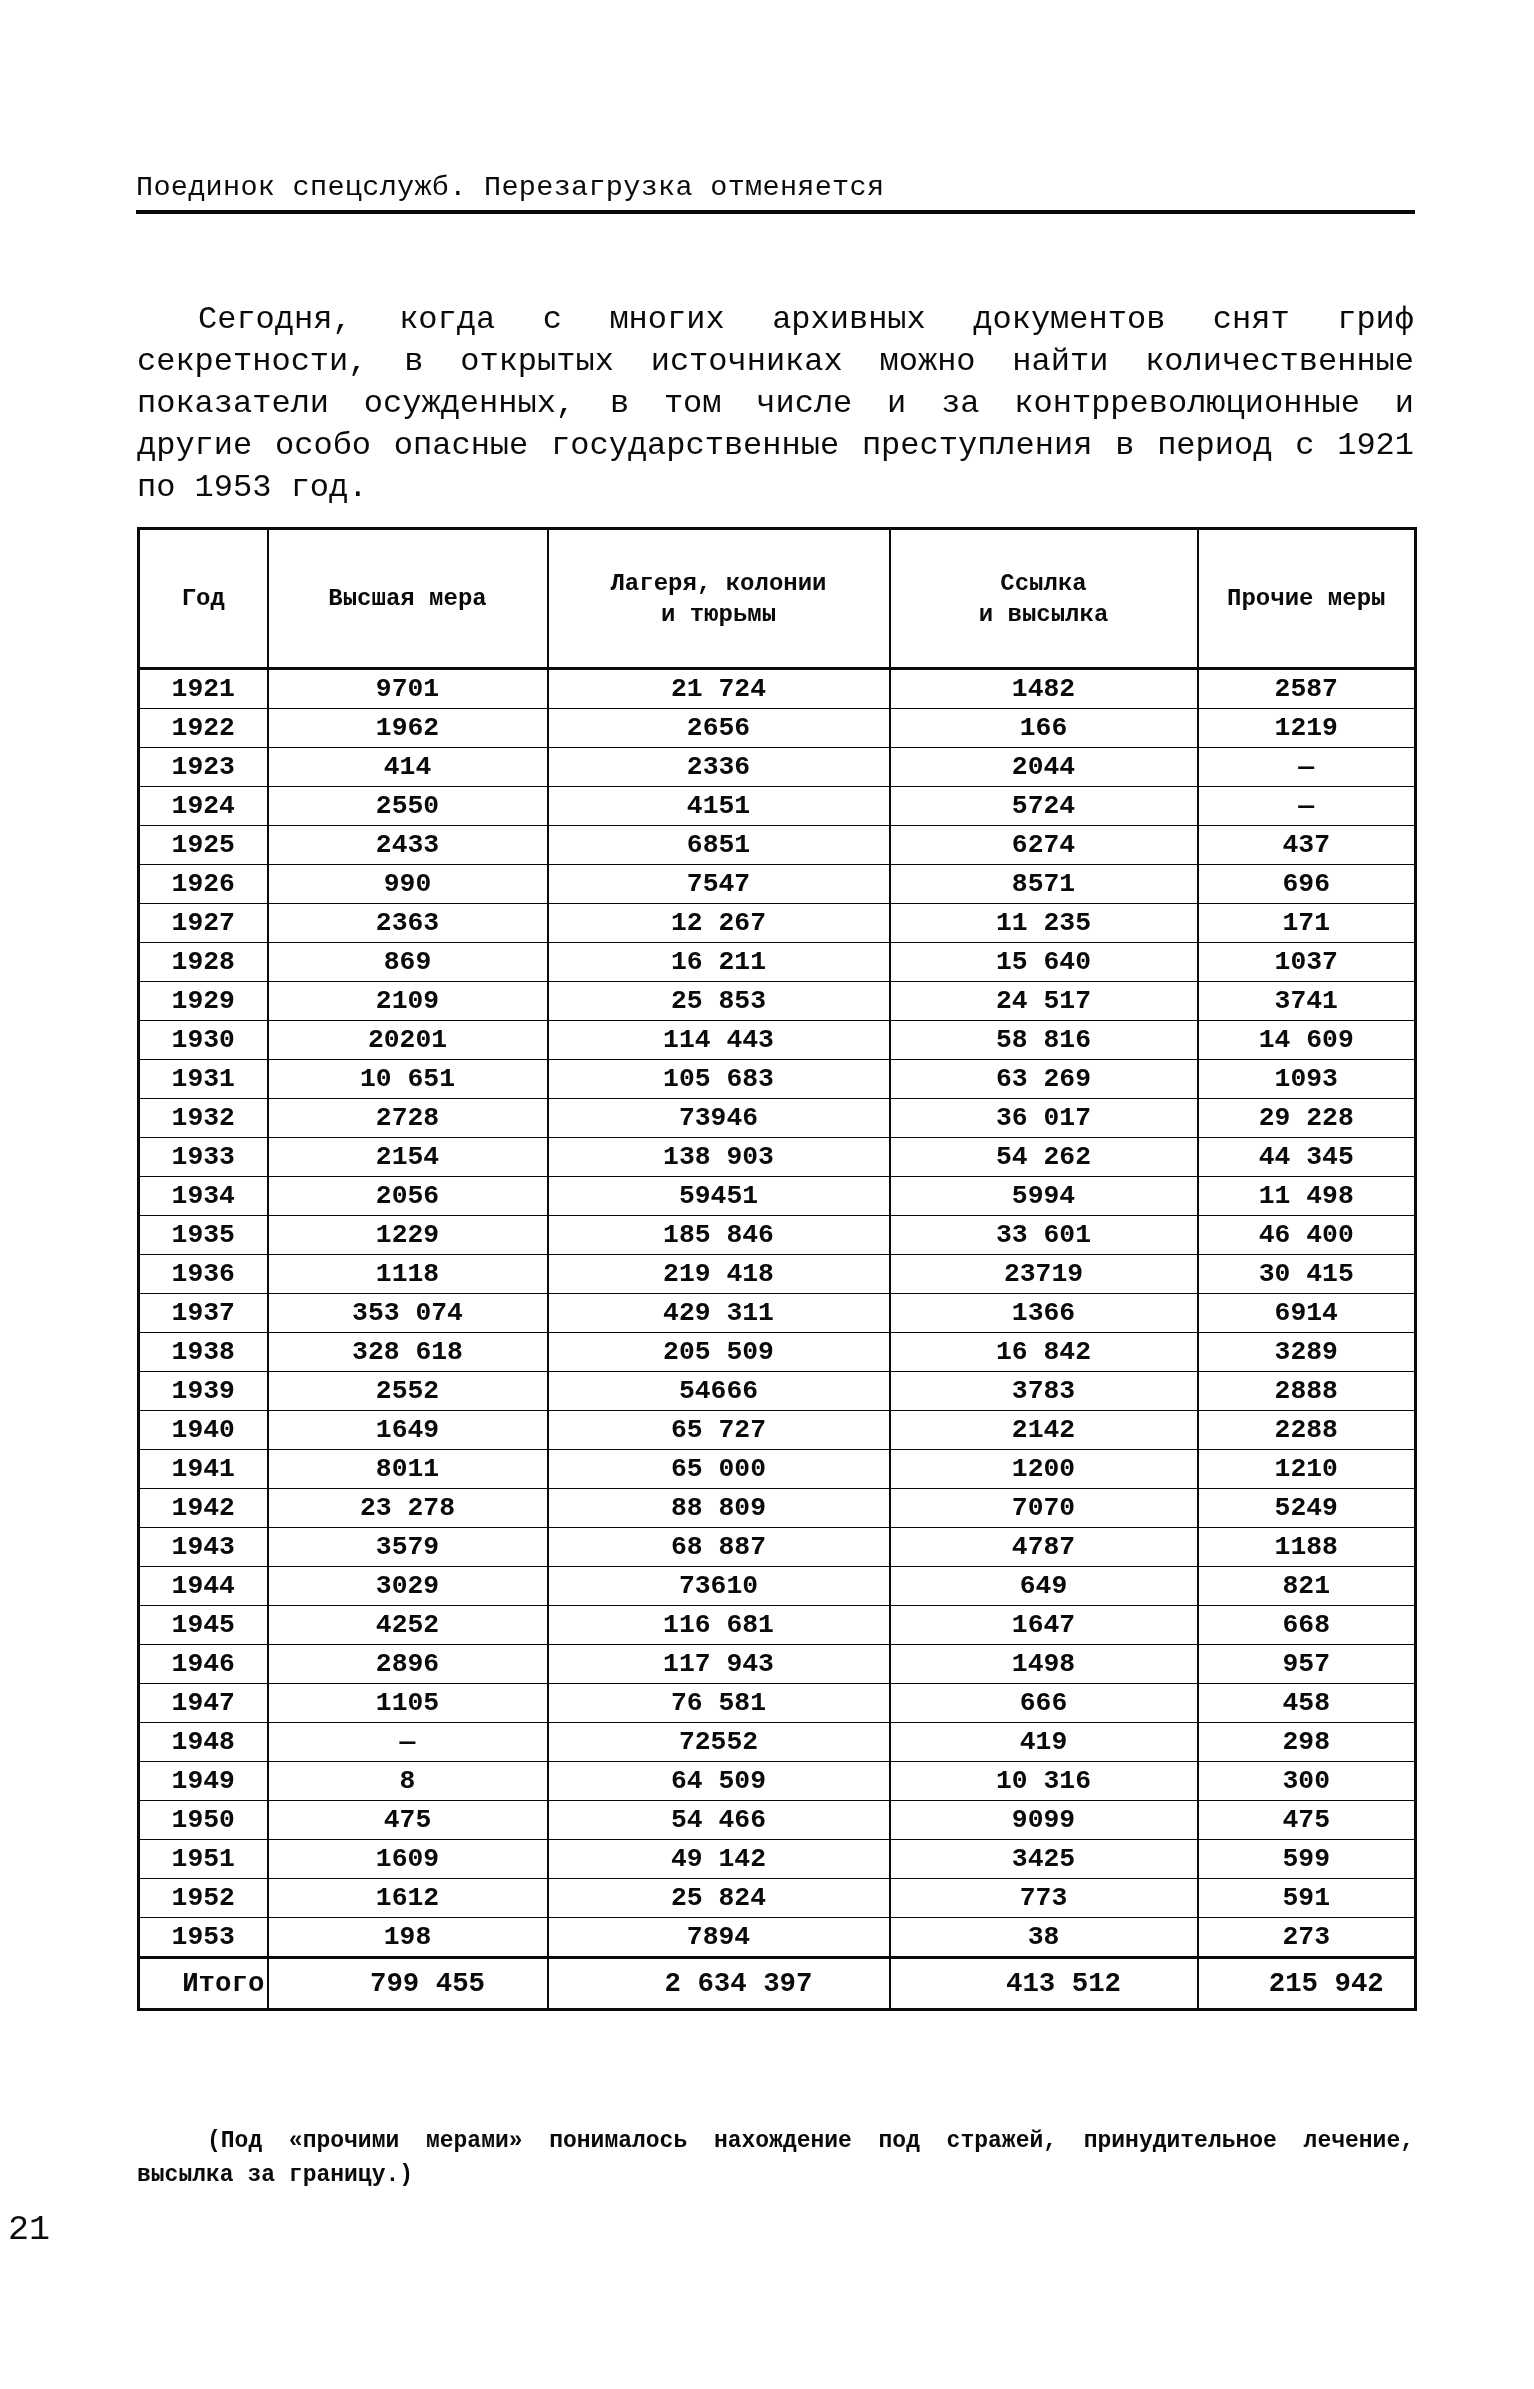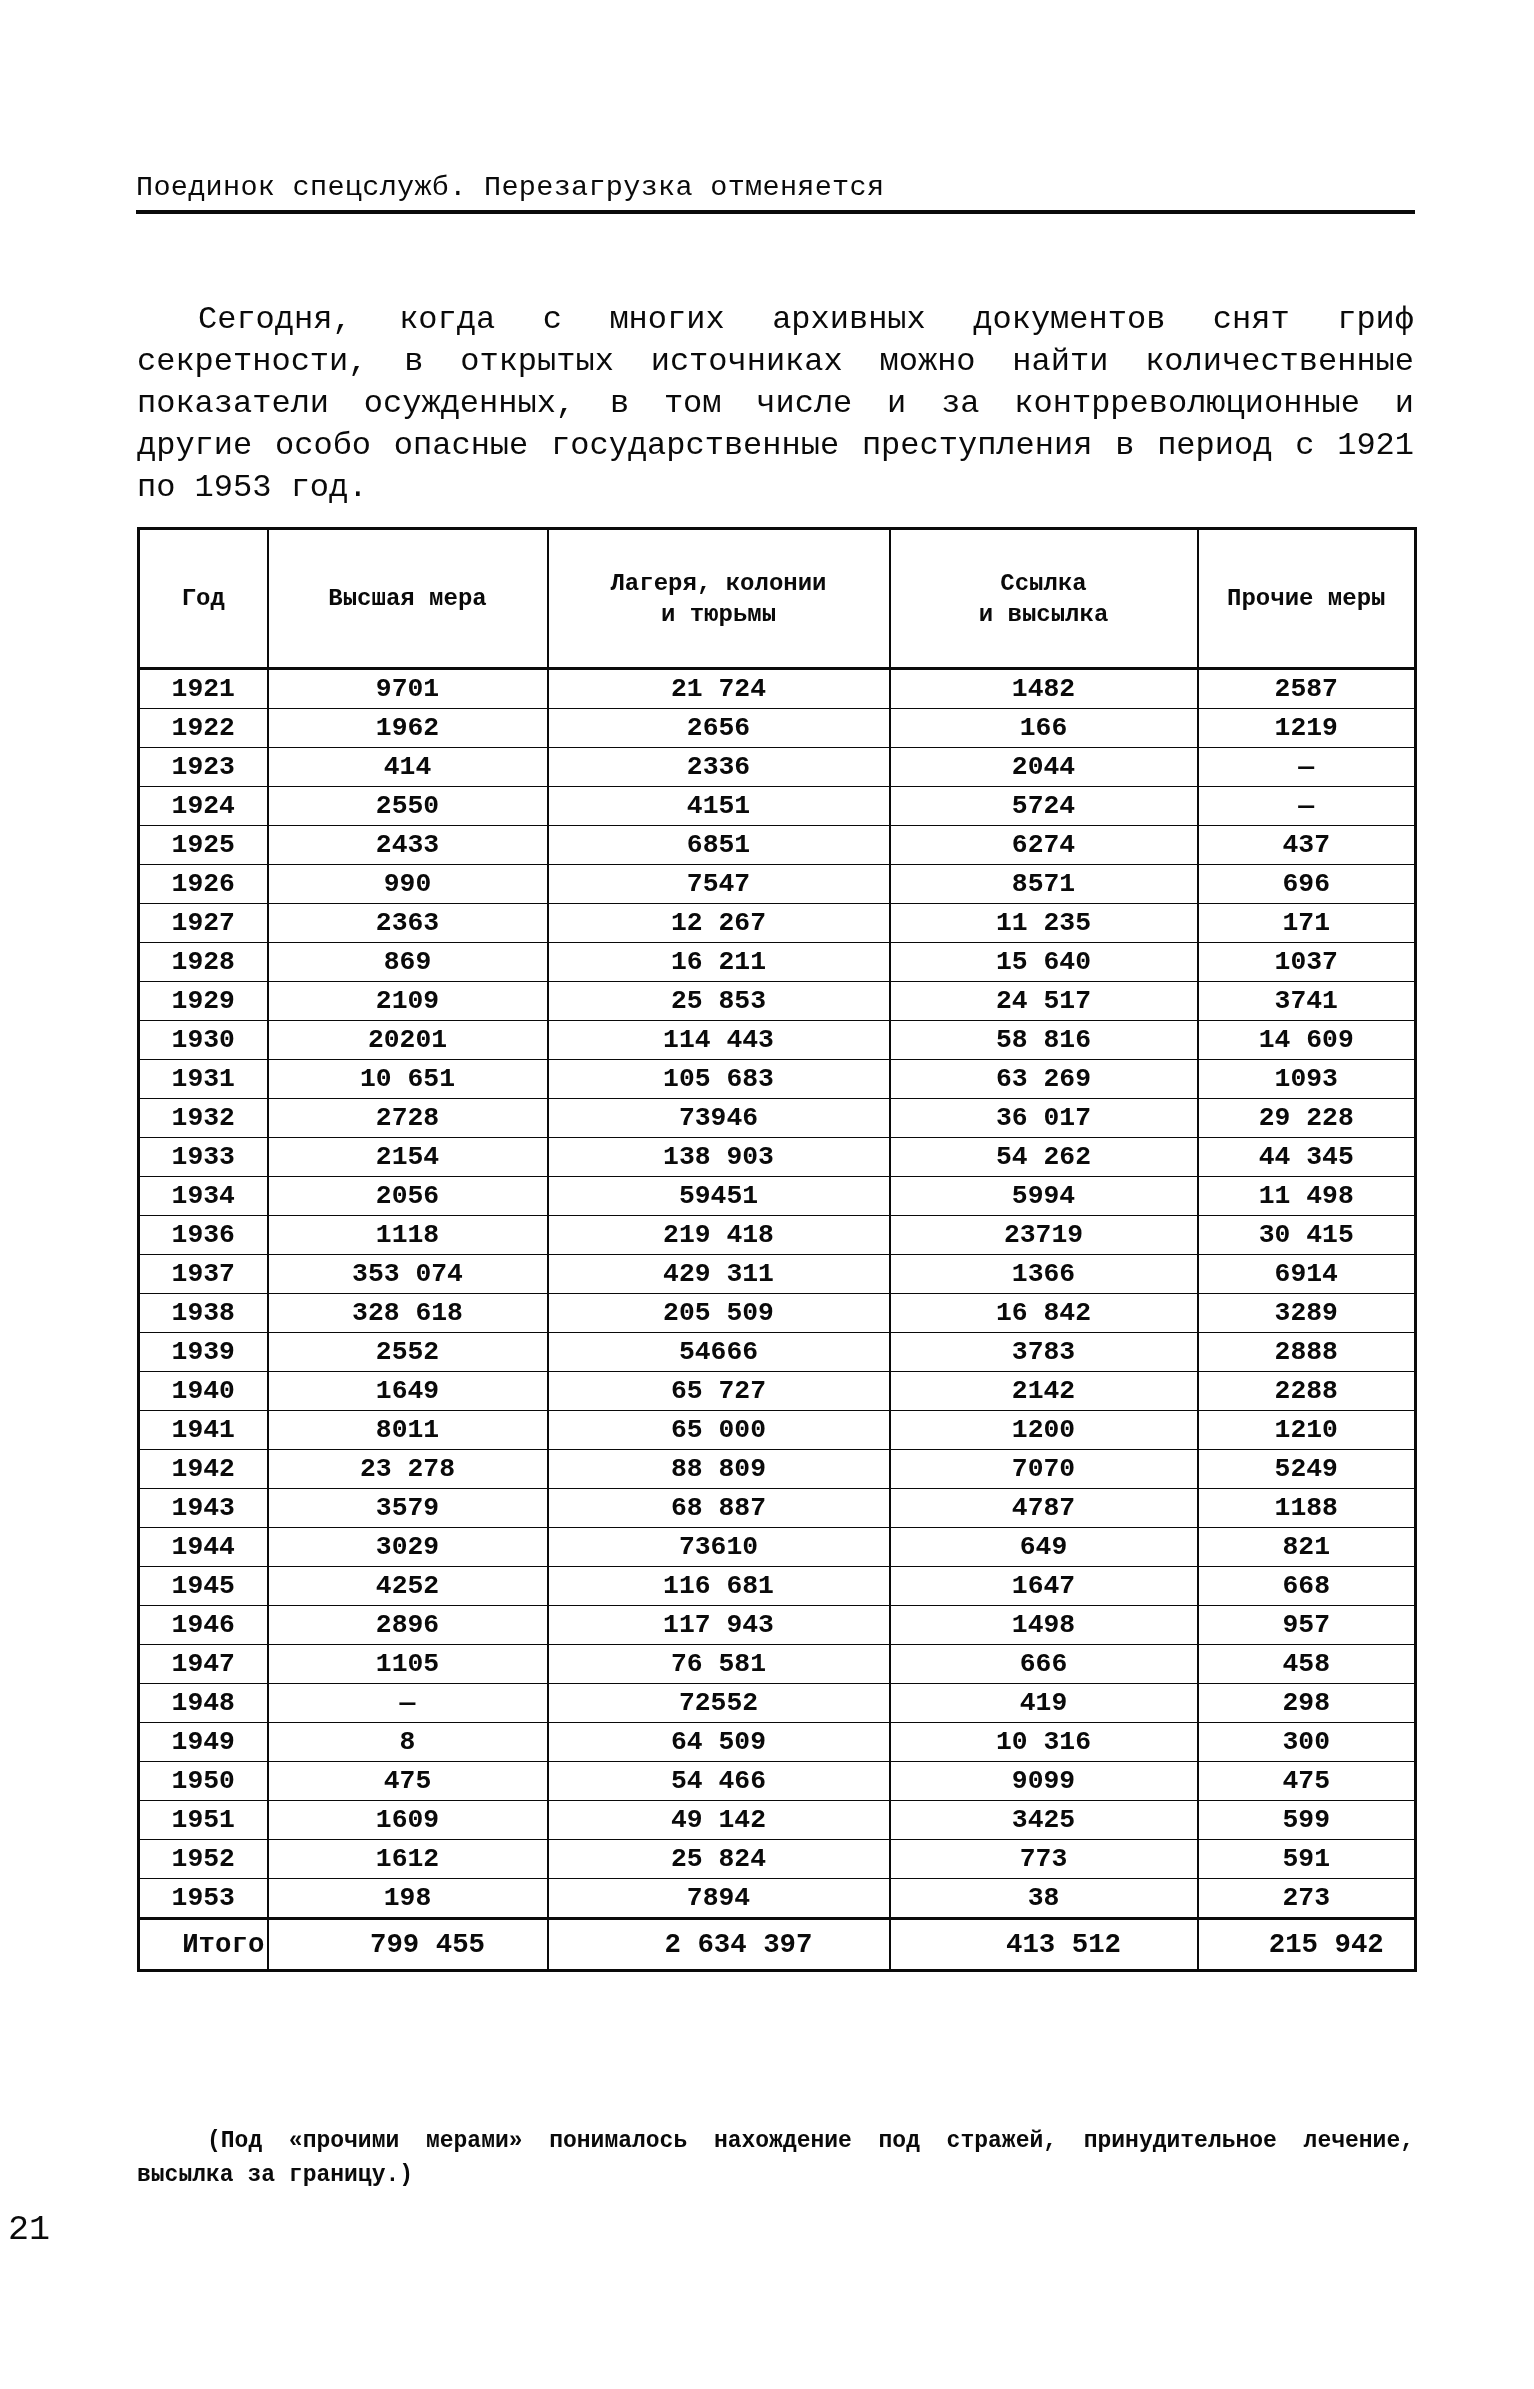--- a/index.html
+++ b/index.html
@@ -259,20 +259,27 @@
             <td>44 345</td>
           </tr>
           <tr>
             <td>1934</td>
             <td>2056</td>
             <td>59451</td>
             <td>5994</td>
             <td>11 498</td>
           </tr>
           <tr>
+            <td>1935</td>
+            <td>1229</td>
+            <td>185 846</td>
+            <td>33 601</td>
+            <td>46 400</td>
+          </tr>
+          <tr>
             <td>1936</td>
             <td>1118</td>
             <td>219 418</td>
             <td>23719</td>
             <td>30 415</td>
           </tr>
           <tr>
             <td>1937</td>
             <td>353 074</td>
             <td>429 311</td>

